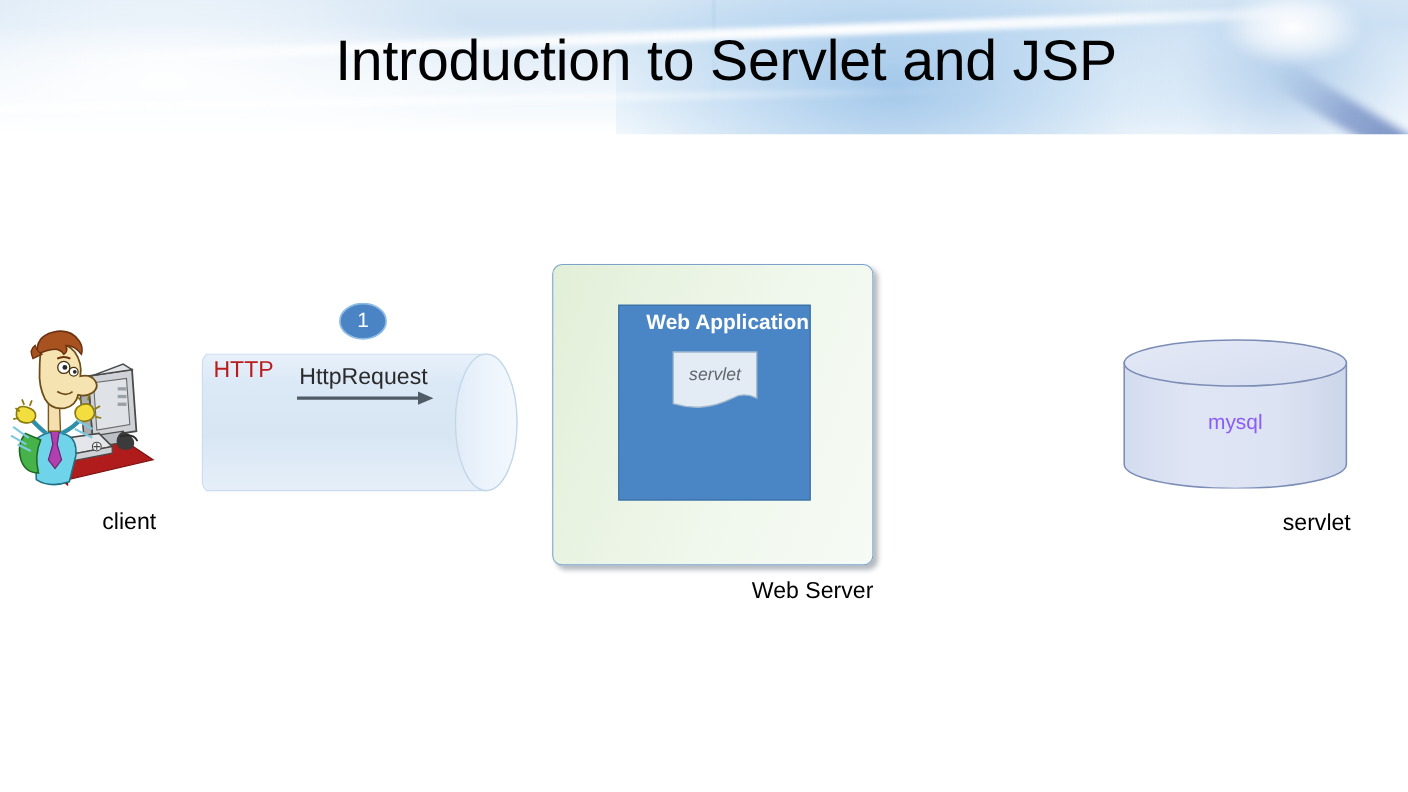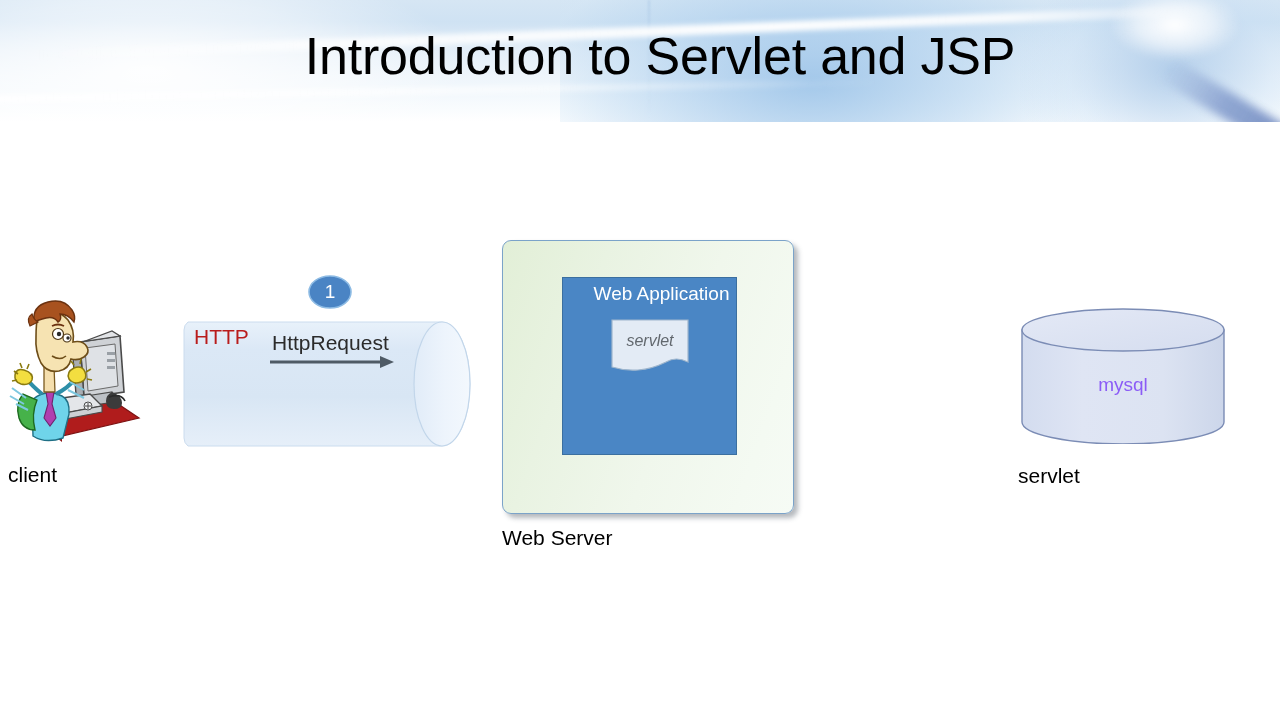--- a/index.html
+++ b/index.html
@@ -100,21 +100,21 @@
     color: #000000;
     letter-spacing: -0.2px;
     line-height: 1.05;
     white-space: nowrap;
     margin-left: 20px;
   }
 
   
   .node-label {
     position: absolute;
-    text-align: left;
+    text-align: right;
     font-size: 21px;
     color: #000000;
     white-space: nowrap;
   }
 
   
   #client-art {
     position: absolute;
     left: 8px; top: 296px;
     width: 134px; height: 150px;
@@ -183,20 +183,21 @@
     box-sizing: border-box;
   }
   #web-app-title {
     position: absolute;
     left: 562px; top: 283px;
     width: 199px;
     text-align: center;
     font-size: 19px;
     color: #ffffff;
     white-space: nowrap;
+    font-weight: bold;
   }
 
   #servlet-doc {
     position: absolute;
     left: 610px; top: 318px;
     width: 80px; height: 56px;
   }
   #servlet-label {
     position: absolute;
     left: 610px; top: 332px;

